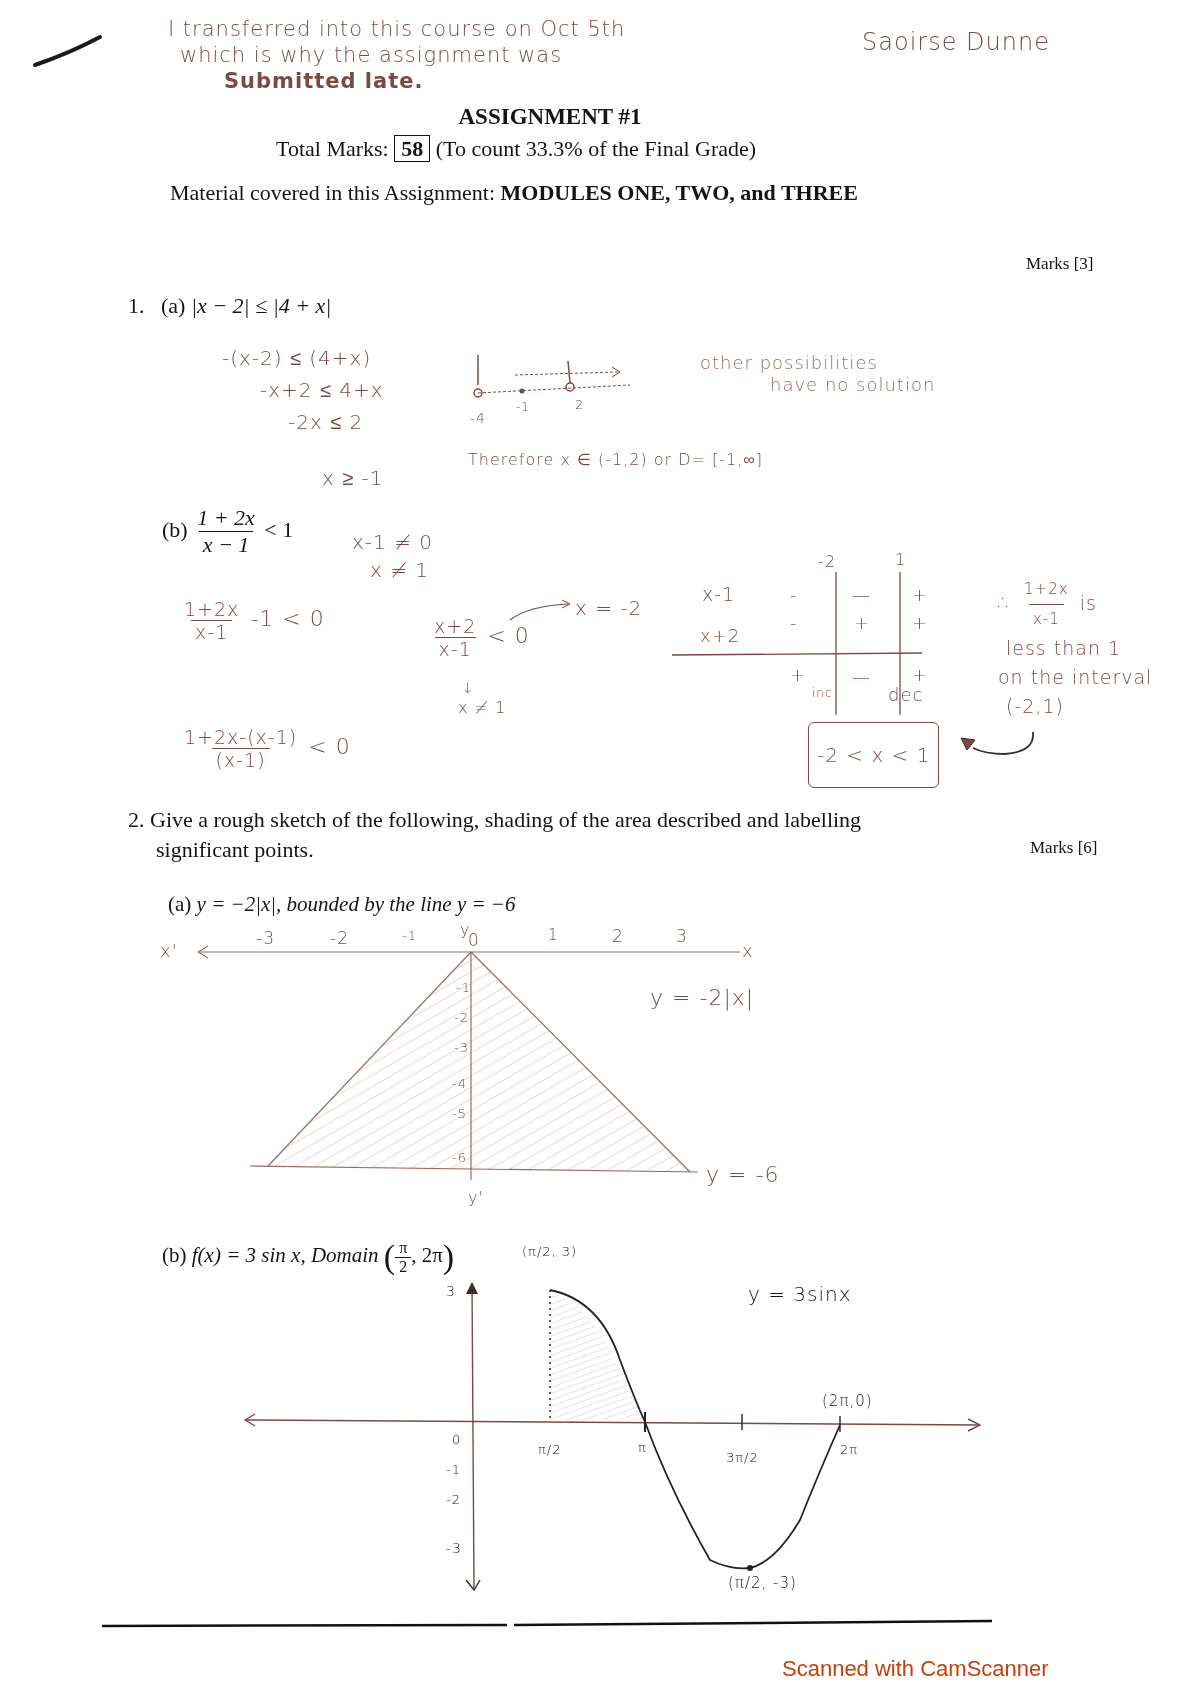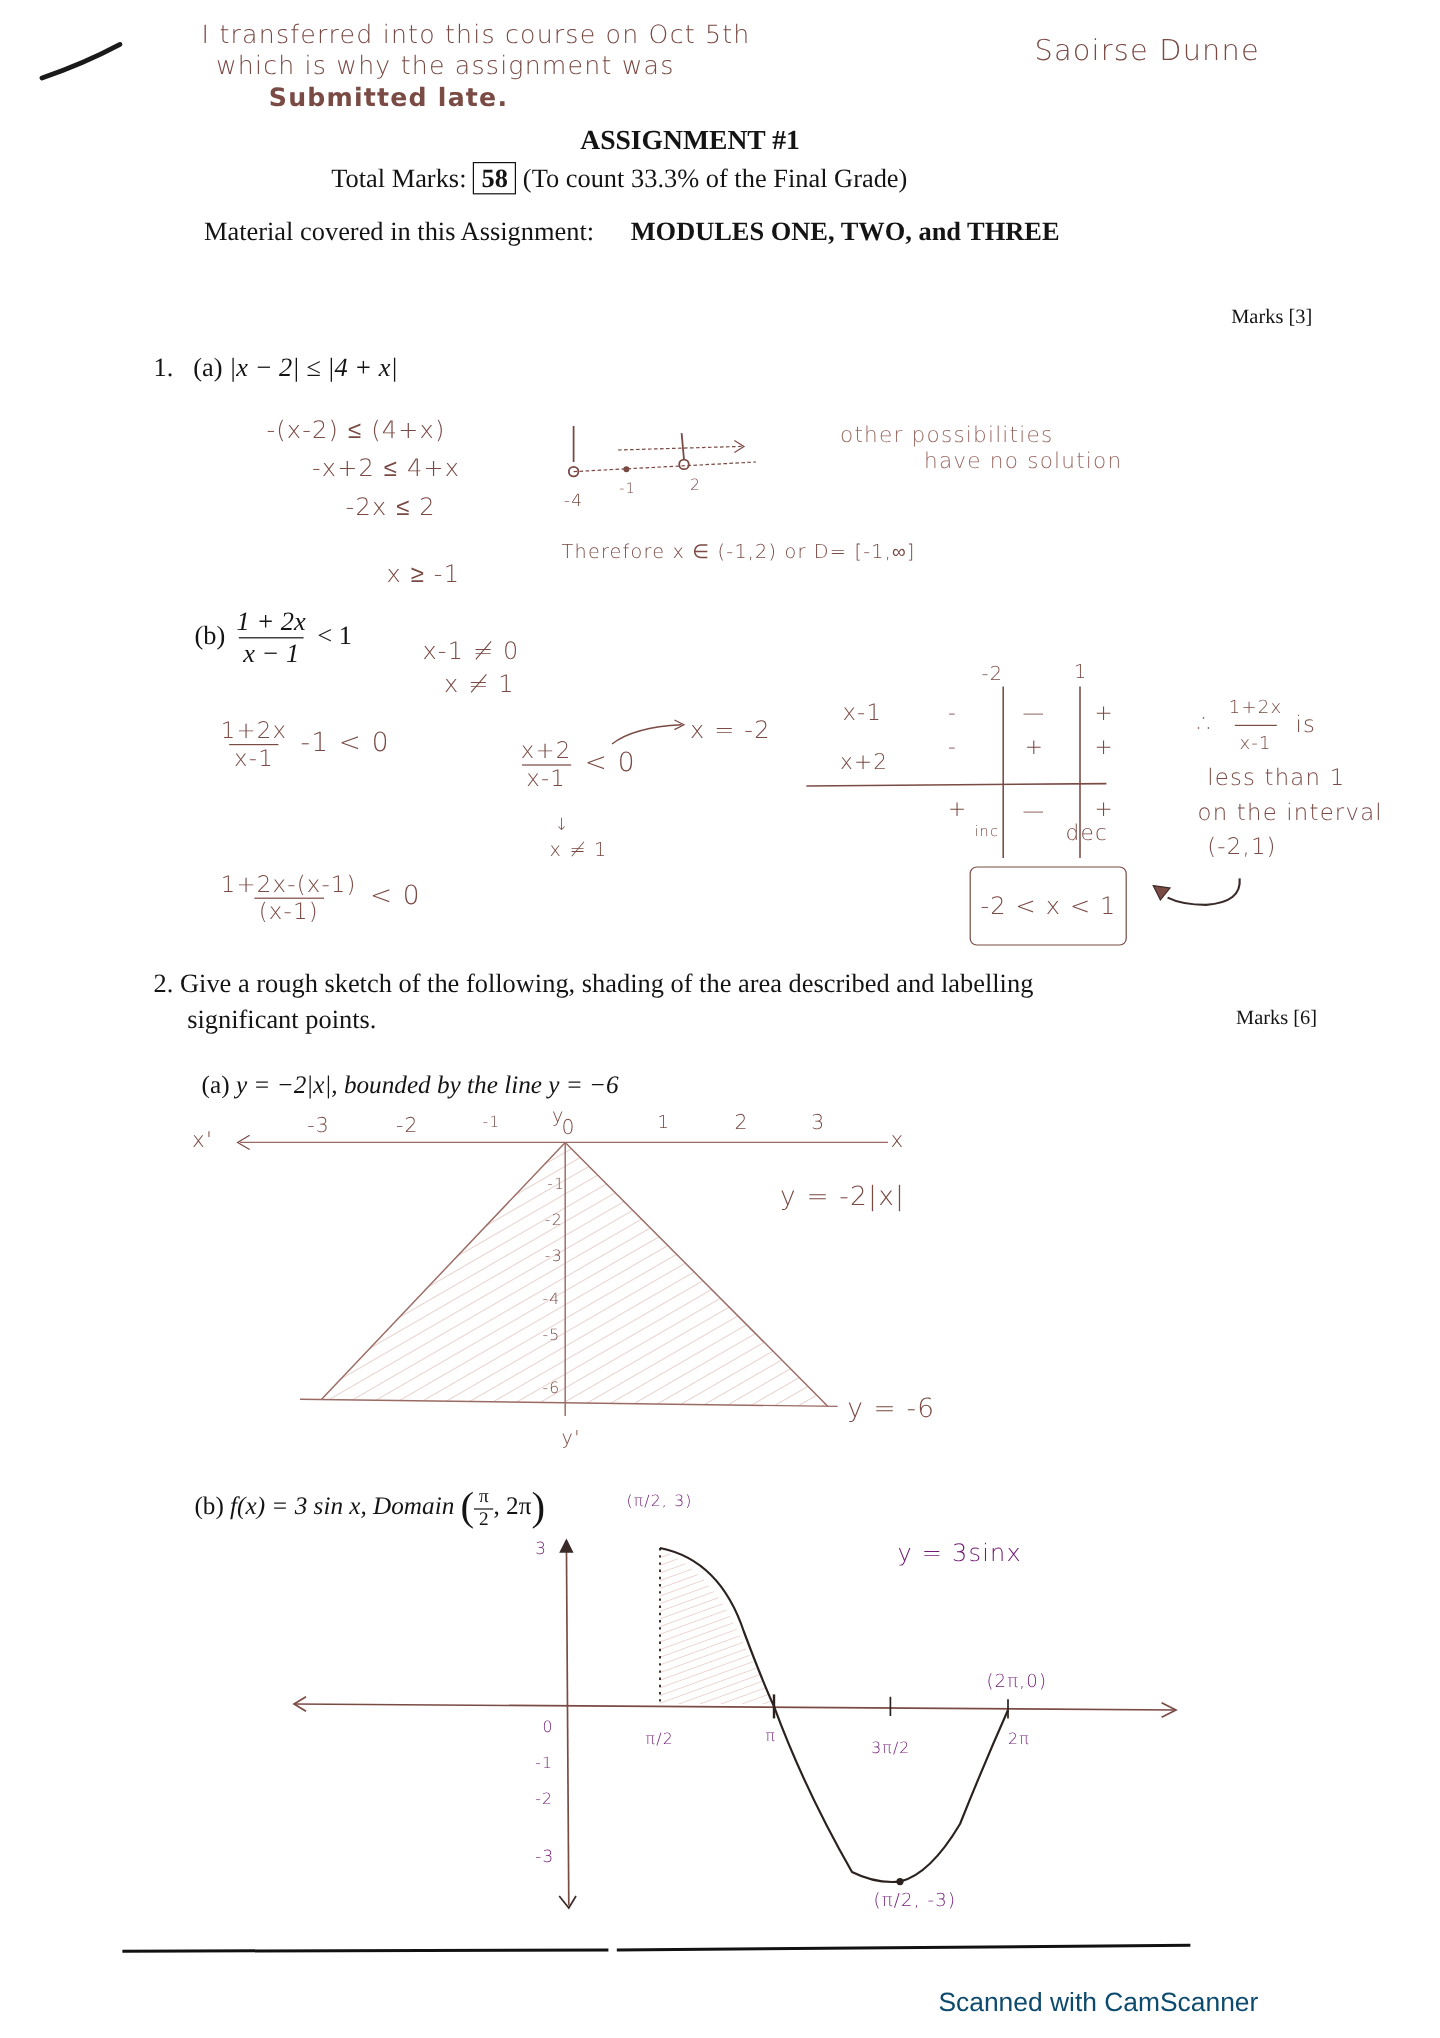--- a/index.html
+++ b/index.html
@@ -1,21 +1,21 @@
 <!DOCTYPE html>
 <html><head>
 <meta charset="utf-8">
 <style>
   html, body { margin: 0; padding: 0; background: #ffffff; }
   body { width: 1200px; height: 1698px; position: relative; overflow: hidden; font-family: "Liberation Serif", "DejaVu Serif", serif; color: #111; }
   .abs { position: absolute; }
   .hw { font-family: "DejaVu Sans", "Liberation Sans", sans-serif; color: #7a4a44; font-weight: 300; letter-spacing: 1px; }
-  .hw-dark { color: #701a75; }
+  .hw-dark { color: #0f172a; }
   .print { font-family: "Liberation Serif", "DejaVu Serif", serif; color: #141414; }
-  .bold { font-weight: bold; padding-left: 25px; }
+  .bold { font-weight: bold; }
   .frac { display: inline-flex; flex-direction: column; align-items: center; vertical-align: middle; }
   .frac .num { padding: 0 4px; text-align: right; }
   .frac .den { border-top: 1.5px solid currentColor; padding: 0 4px; }
   .boxed { border: 1.5px solid #111; padding: 0 6px; }
   .hwbox { border: 1.5px solid #7a4a44; border-radius: 6px; padding: 20px 8px; }
   svg { position: absolute; overflow: visible; }
 </style>
 </head>
 <body>
 
@@ -255,13 +255,13 @@
 <div class="abs hw hw-dark" style="left:726px;top:1450px;font-size:13px;">3π/2</div>
 <div class="abs hw hw-dark" style="left:840px;top:1442px;font-size:13px;">2π</div>
 <div class="abs hw hw-dark" style="left:822px;top:1392px;font-size:15px;">(2π,0)</div>
 <div class="abs hw hw-dark" style="left:728px;top:1574px;font-size:15px;">(π/2, -3)</div>
 
 <svg width="900" height="10" style="left:102px;top:1620px;">
   <line x1="0" y1="6" x2="405" y2="5" stroke="#111" stroke-width="2.5"></line>
   <line x1="412" y1="5" x2="890" y2="1" stroke="#111" stroke-width="2.5"></line>
 </svg>
 
-<div class="abs" style="left:782px;top:1656px;font-size:22px;font-family:'Liberation Sans','DejaVu Sans',sans-serif;color:#0c4a6e;">Scanned with CamScanner</div>
+<div class="abs" style="left:782px;top:1656px;font-size:22px;font-family:'Liberation Sans','DejaVu Sans',sans-serif;color:#c2410c;">Scanned with CamScanner</div>
 
 </body></html>

